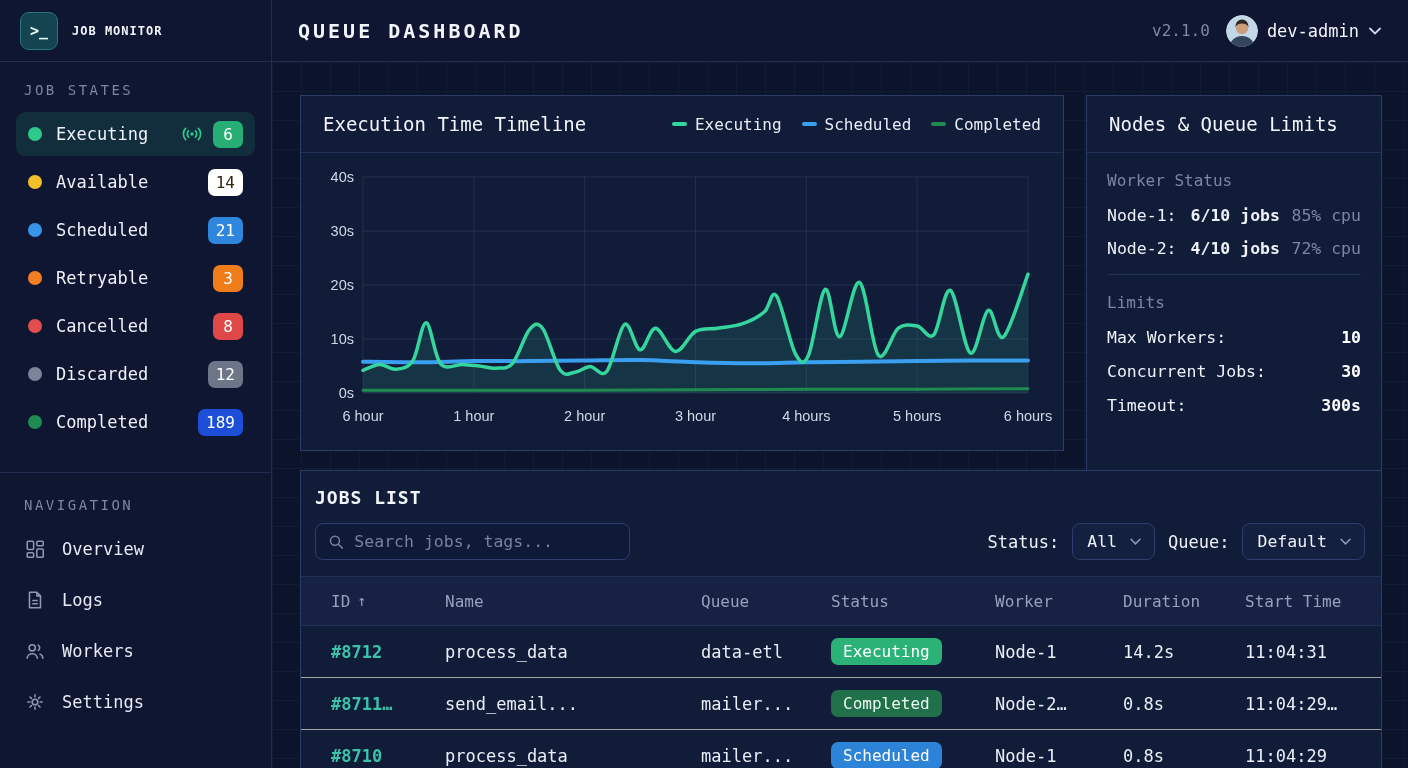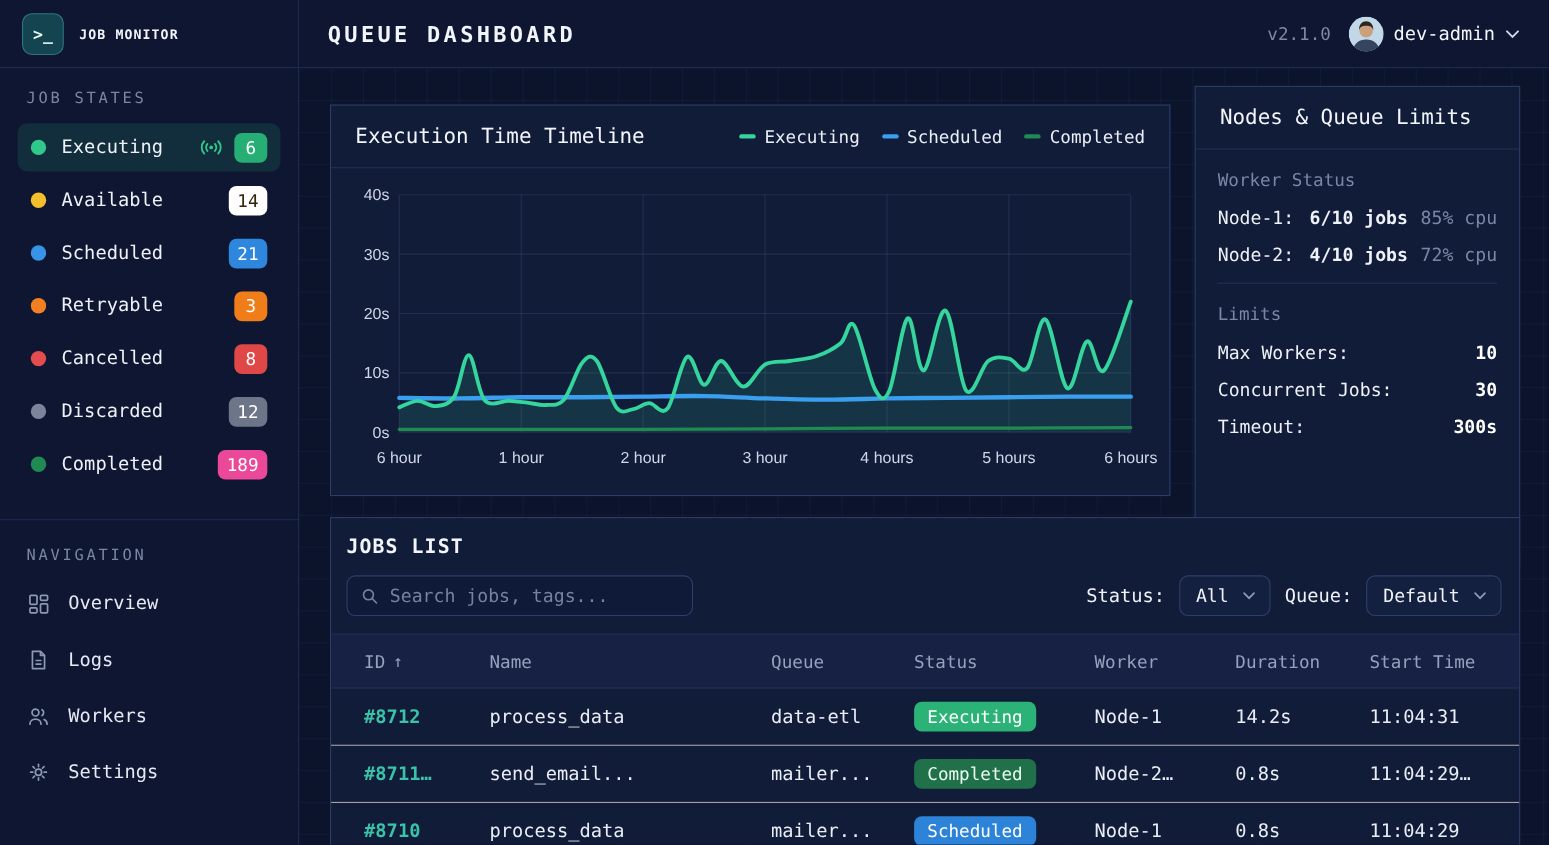--- a/index.html
+++ b/index.html
@@ -91,21 +91,21 @@
   .timeline-panel { left:28px; top:33px; width:764px; height:356px; }
   .legend { margin-left:auto; display:flex; align-items:center; gap:20px; }
   .legend-item { display:flex; align-items:center; gap:8px; cursor:pointer; }
   .legend-dash { width:15px; height:4px; border-radius:2px; }
   .legend-name { font-size:16px; color:#e9edf6; }
   .chart-wrap { padding:8px 22px 0 22px; }
   .grid-line { stroke:rgba(165,185,225,0.12); stroke-width:1; }
   .ytick,.xtick { font-family:"Liberation Sans",sans-serif; font-size:14.5px; fill:#d0d8e7; }
 
   
-  .nodes-panel { left:814px; top:16px; width:296px; height:440px; }
+  .nodes-panel { left:814px; top:33px; width:296px; height:440px; }
   .nodes-body { padding:18px 20px 0 20px; }
   .muted { color:#7b86a4; }
   .nodes-sub { font-size:16px; margin-bottom:16px; }
   .node-row { display:flex; align-items:baseline; font-size:16.5px; margin-bottom:14px; }
   .node-name { color:#eef1f8; }
   .node-jobs { color:#eef1f8; margin-left:14px; font-weight:bold; }
   .node-cpu { color:#7b86a4; margin-left:auto; }
   .nodes-divider { border:none; border-top:1px solid #223055; margin:16px 0 18px 0; }
   .limit-row { display:flex; font-size:16.5px; margin-bottom:15px; }
   .limit-label { color:#eef1f8; }
@@ -212,21 +212,21 @@
           <span class="dot" style="background: rgb(123, 132, 152);"></span>
           <span class="state-label">Discarded</span>
           <span class="state-right">
               <span class="count-badge" style="background: rgb(109, 118, 137); color: rgb(255, 255, 255);">12</span>
             </span>
         </div>
         <div class="state-item">
           <span class="dot" style="background: rgb(31, 138, 82);"></span>
           <span class="state-label">Completed</span>
           <span class="state-right">
-              <span class="count-badge" style="background: #ec4899; color: rgb(255, 255, 255);">189</span>
+              <span class="count-badge" style="background: #1d4ed8; color: rgb(255, 255, 255);">189</span>
             </span>
         </div>
       </div>
     </div>
 
     <div class="side-section nav-section">
       <div class="section-label">NAVIGATION</div>
       <div class="nav-item">
         <svg width="22" height="22" viewBox="0 0 24 24" fill="none" stroke="#8d98b4" stroke-width="1.7">
           <rect x="3.5" y="3.5" width="7" height="9" rx="1.2"></rect>

